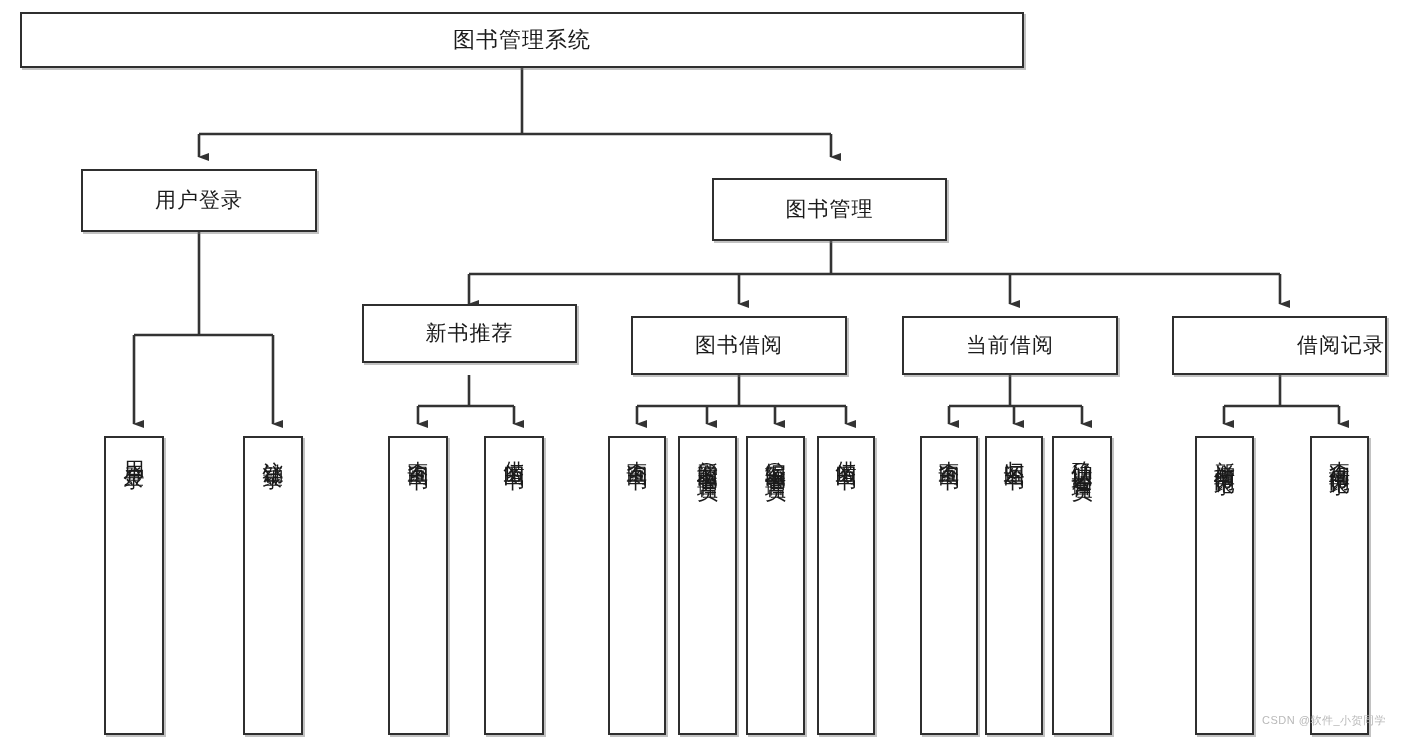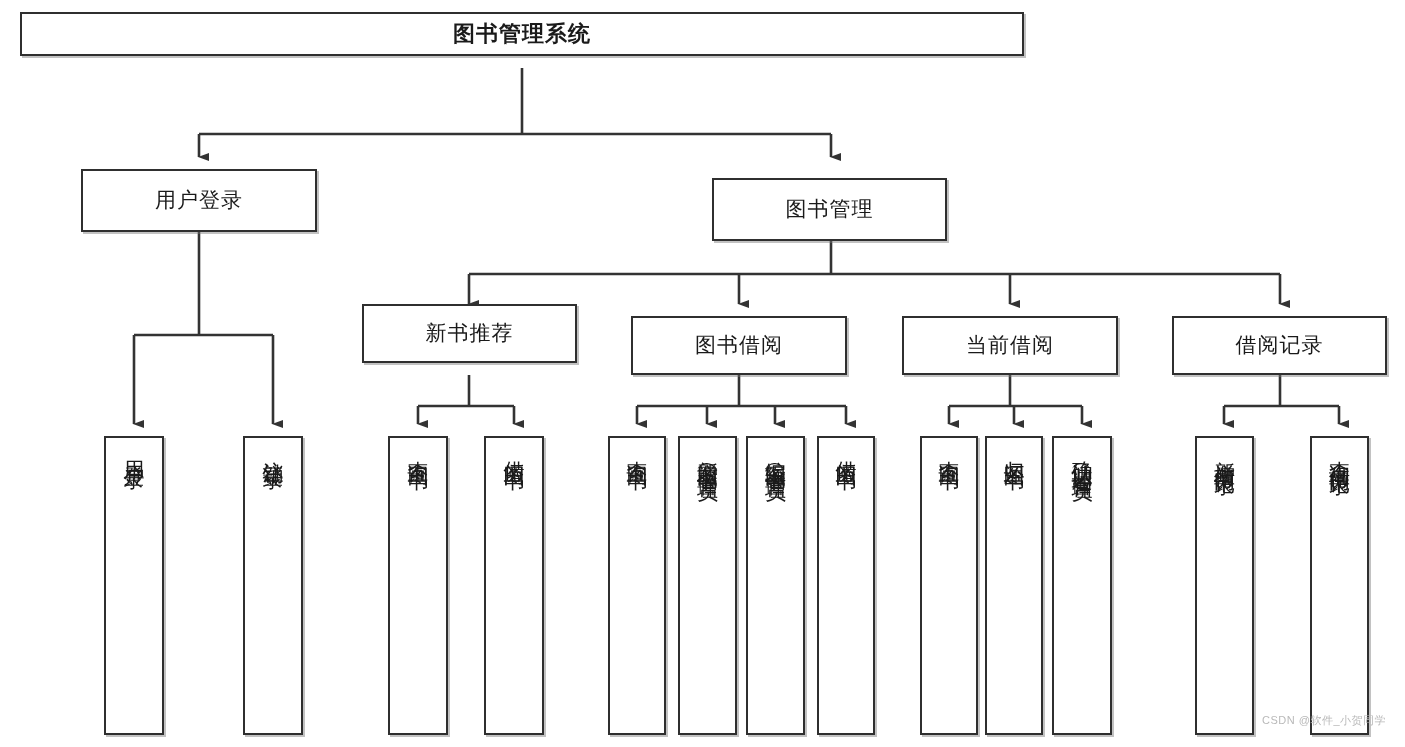--- a/index.html
+++ b/index.html
@@ -135,41 +135,41 @@
     </g>
 
     <g stroke="#333333" stroke-width="2.6" fill="none">
       <line x1="1280" y1="375" x2="1280" y2="406"></line>
       <line x1="1224" y1="406" x2="1339" y2="406"></line>
       <line x1="1224" y1="406" x2="1224" y2="424" marker-end="url(#arrowhead)"></line>
       <line x1="1339" y1="406" x2="1339" y2="424" marker-end="url(#arrowhead)"></line>
     </g>
   </svg>
 
-  <div class="node horizontal root" style="left: 20px; top: 12px; width: 1004px; height: 44px; font-weight: bold;">
+  <div class="node horizontal root" style="left: 20px; top: 12px; width: 1004px; height: 56px;">
     <span class="node-label">图书管理系统</span>
   </div>
 
   <div class="node horizontal" style="left: 81px; top: 169px; width: 236px; height: 63px;">
     <span class="node-label">用户登录</span>
   </div>
   <div class="node horizontal" style="left: 712px; top: 169px; width: 235px; height: 63px; margin-top: 9px;">
     <span class="node-label">图书管理</span>
   </div>
 
   <div class="node horizontal" style="left: 362px; top: 304px; width: 215px; height: 59px;">
     <span class="node-label">新书推荐</span>
   </div>
   <div class="node horizontal" style="left: 631px; top: 316px; width: 216px; height: 59px;">
     <span class="node-label">图书借阅</span>
   </div>
   <div class="node horizontal" style="left: 902px; top: 316px; width: 216px; height: 59px;">
     <span class="node-label">当前借阅</span>
   </div>
-  <div class="node horizontal" style="left: 1172px; top: 316px; width: 215px; height: 59px;">
+  <div class="node horizontal" style="left: 1172px; top: 316px; width: 215px; height: 59px; justify-content: flex-end;">
     <span class="node-label">借阅记录</span>
   </div>
 
   <div class="node vertical" style="left: 104px; top: 436px; width: 60px; height: 299px;">
     <span class="node-label">用户登录</span>
   </div>
   <div class="node vertical" style="left: 243px; top: 436px; width: 60px; height: 299px;">
     <span class="node-label">注销登录</span>
   </div>
   <div class="node vertical" style="left: 388px; top: 436px; width: 60px; height: 299px;">

